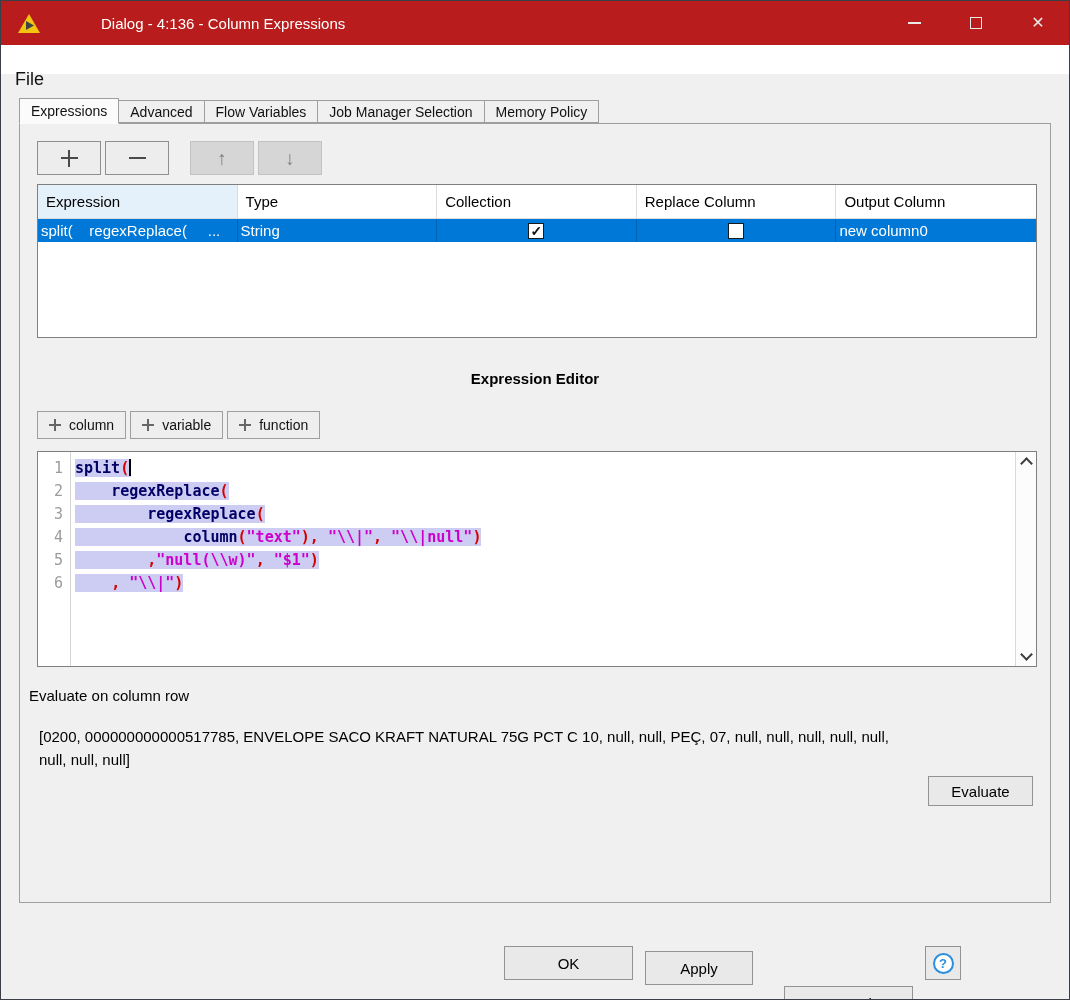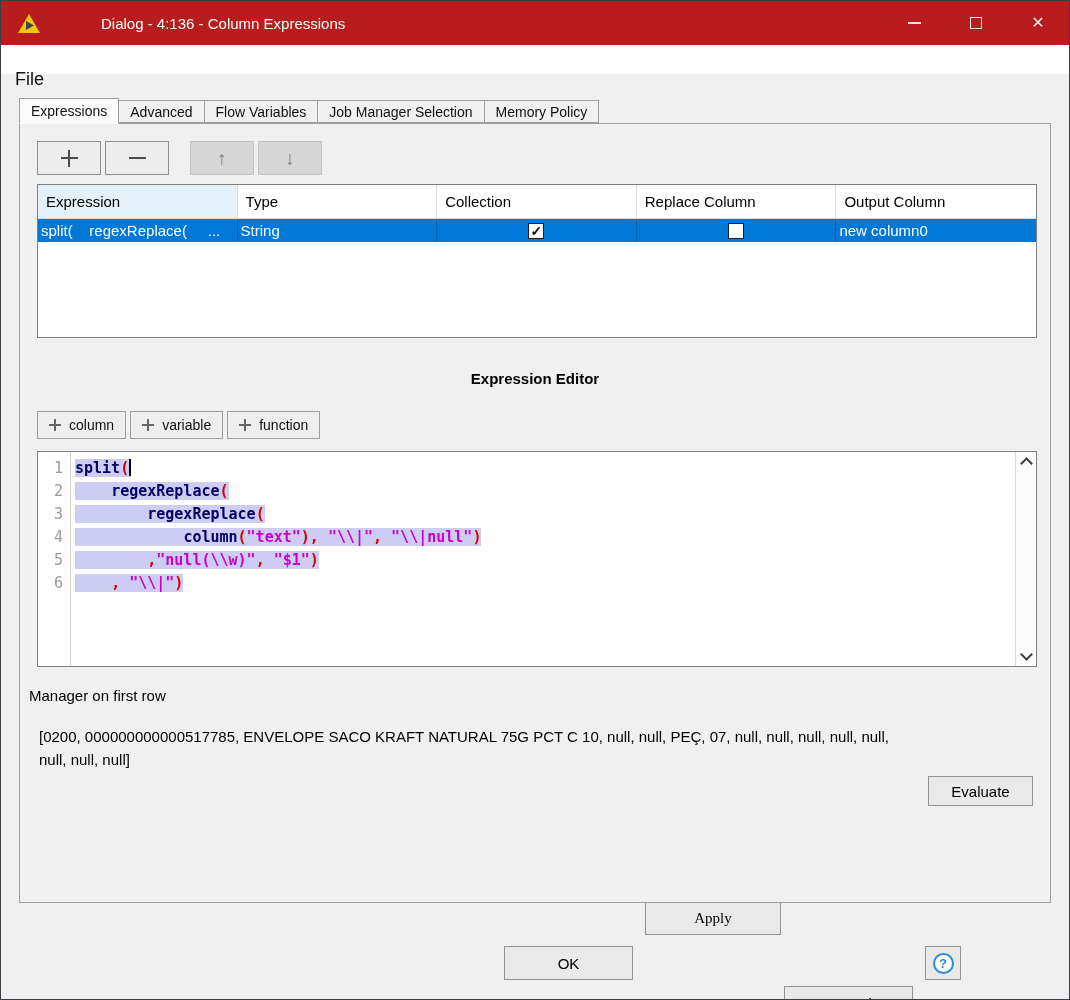--- a/index.html
+++ b/index.html
@@ -96,21 +96,21 @@
   .eval-label { margin:20px 0 0 -8px; font-size:15px; color:#000; }
   .eval-result { margin:21px 0 0 2px; width:872px; font-size:15px; line-height:23px; color:#000; word-wrap:break-word; }
   .eval-btnrow { display:flex; justify-content:flex-end; margin-top:5px; }
   .btn { background:#e9e9e9; border:1px solid #939393; font-size:15px; color:#000;
          display:flex; align-items:center; justify-content:center; font-family:"Liberation Sans",sans-serif;text-align:right; }
   .evaluate-btn { width:105px; height:30px; }
 
   
   .footer-btn { position:absolute; height:34px; }
   .ok-btn     { left:503px; top:945px; width:129px; }
-  .apply-btn  { left:644px; top:900px; width:136px;font-family:Liberation Serif, serif; }
+  .apply-btn  { left:644px; top:950px; width:108px; }
   .cancel-btn { left:783px; top:945px; width:129px;margin-top:40px; }
   .help-btn   { left:924px; top:945px; width:36px; }
   .help-ring { width:21px; height:21px; border:2.5px solid #2a8de0; border-radius:50%;
                display:flex; align-items:center; justify-content:center;
                color:#2a8de0; font-size:13px; font-weight:bold; background:#fff; }
 </style>
 </head>
 <body>
 
 <div class="window">
@@ -212,21 +212,21 @@
             <div>5</div>
             <div>6</div>
           </div>
         <div class="code"><div class="line"><span class="sel"><span class="fn">split</span><span class="p">(</span><span class="cursor"></span></span></div><div class="line"><span class="sel"><span class="ws">    </span><span class="fn">regexReplace</span><span class="p">(</span></span></div><div class="line"><span class="sel"><span class="ws">        </span><span class="fn">regexReplace</span><span class="p">(</span></span></div><div class="line"><span class="sel"><span class="ws">            </span><span class="fn">column</span><span class="p">(</span><span class="s">"text"</span><span class="p">), </span><span class="s">"\\|"</span><span class="p">, </span><span class="s">"\\|null"</span><span class="p">)</span></span></div><div class="line"><span class="sel"><span class="ws">        </span><span class="p">,</span><span class="s">"null(\\w)"</span><span class="p">, </span><span class="s">"$1"</span><span class="p">)</span></span></div><div class="line"><span class="sel"><span class="ws">    </span><span class="p">, </span><span class="s">"\\|"</span><span class="p">)</span></span></div></div>
         <div class="vscroll">
           <span class="chev-up"></span>
           <span class="chev-down"></span>
         </div>
       </div>
 
-      <div class="eval-label">Manager on first row</div>
+      <div class="eval-label">Evaluate on column row</div>
       <div class="eval-result">[0200, 000000000000517785, ENVELOPE SACO KRAFT NATURAL 75G PCT C 10, null, null, PEÇ, 07, null, null, null, null, null, null, null, null]</div>
       <div class="eval-btnrow">
         <div class="btn evaluate-btn">Evaluate</div>
       </div>
 
     </div>
   </div>
 
   <div class="btn footer-btn ok-btn">OK</div>
   <div class="btn footer-btn apply-btn">Apply</div>

